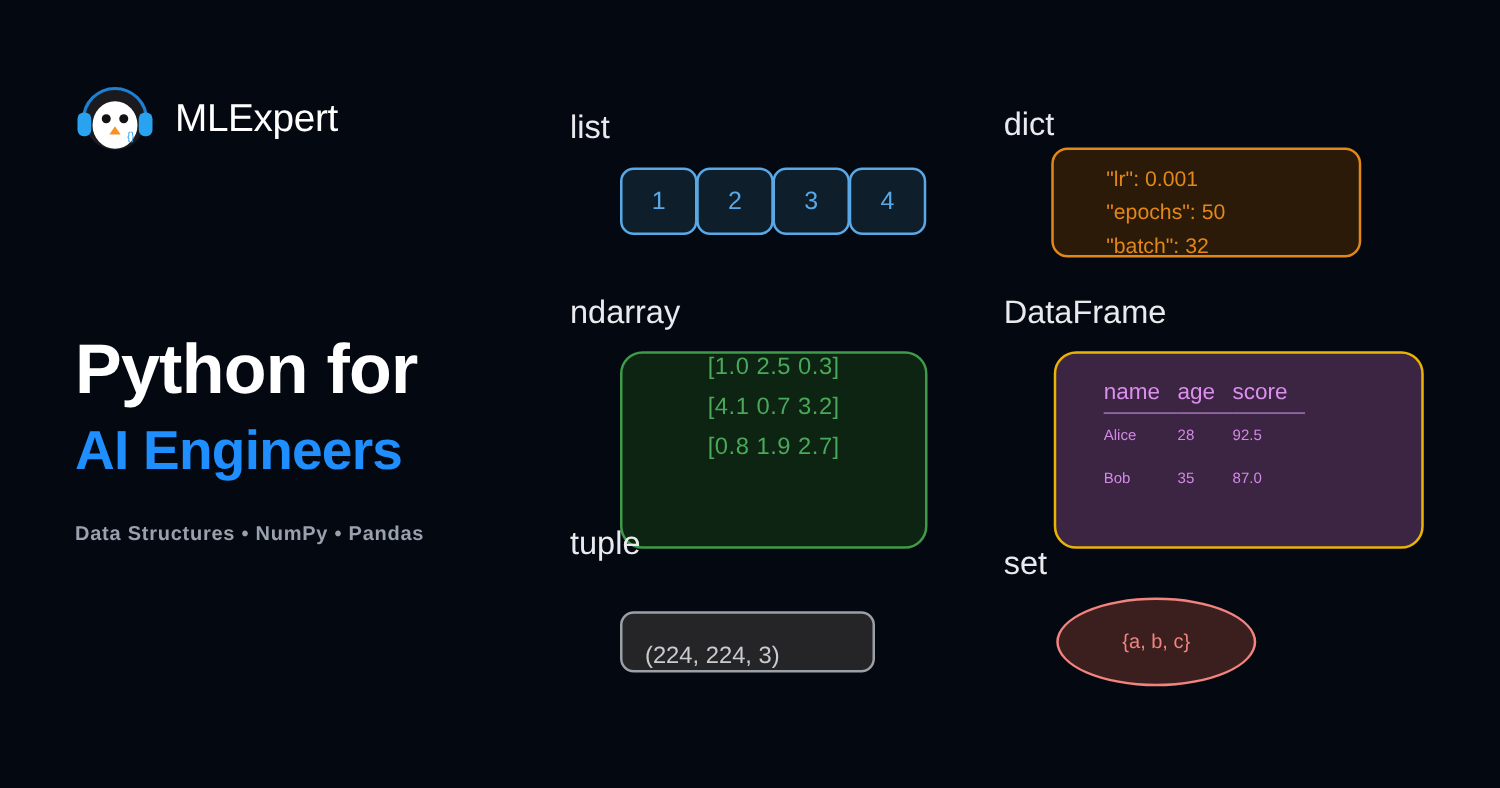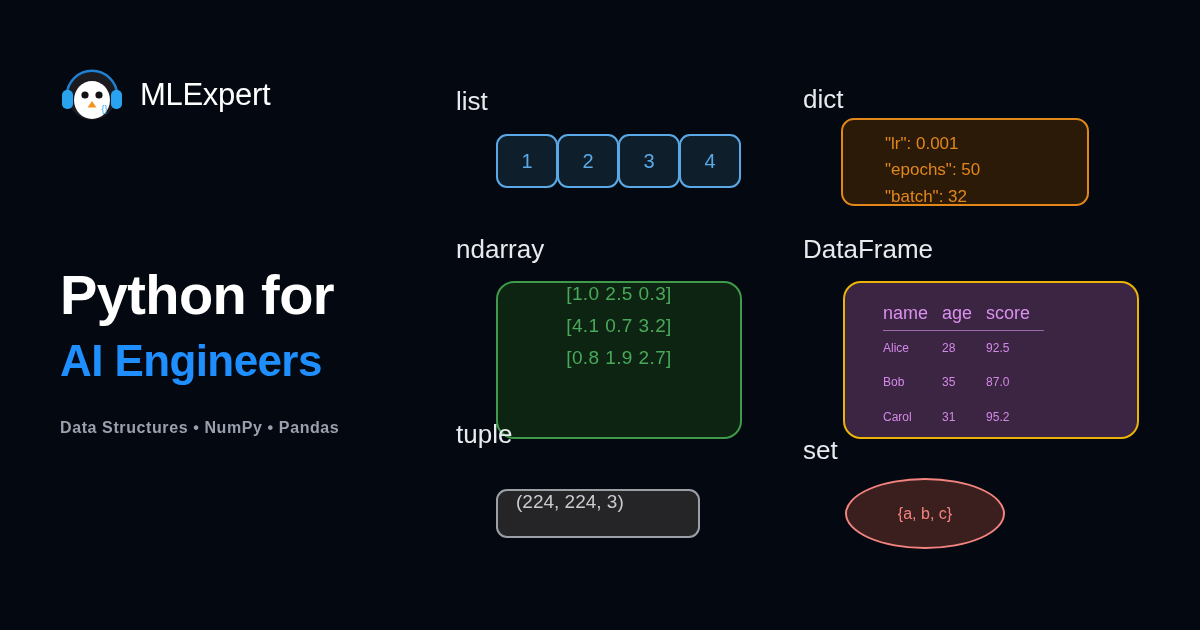--- a/index.html
+++ b/index.html
@@ -185,21 +185,21 @@
   .tuple-box {
     position: absolute;
     left: 496px;
     top: 489px;
     width: 204px;
     height: 49px;
     border: 2px solid #9aa0a6;
     border-radius: 11px;
     background: #252527;
     display: flex;
-    align-items: flex-start;
+    align-items: flex-end;
     padding-left: 18px;
   }
   .tuple-text {
     font-size: 19px;
     color: #c9cbcf;
     white-space: nowrap;
   }
 
   
   .set-ellipse {
@@ -292,25 +292,20 @@
         <tr>
           <td>Alice</td>
           <td>28</td>
           <td>92.5</td>
         </tr>
         <tr>
           <td>Bob</td>
           <td>35</td>
           <td>87.0</td>
         </tr>
-        <tr>
-          <td>Carol</td>
-          <td>31</td>
-          <td>95.2</td>
-        </tr>
       </tbody>
     </table>
   </div>
 
   <div class="sec-label" style="left:456px; top:421px;">tuple</div>
   <div class="tuple-box">
     <span class="tuple-text">(224, 224, 3)</span>
   </div>
 
   <div class="sec-label" style="left:803px; top:437px;">set</div>

